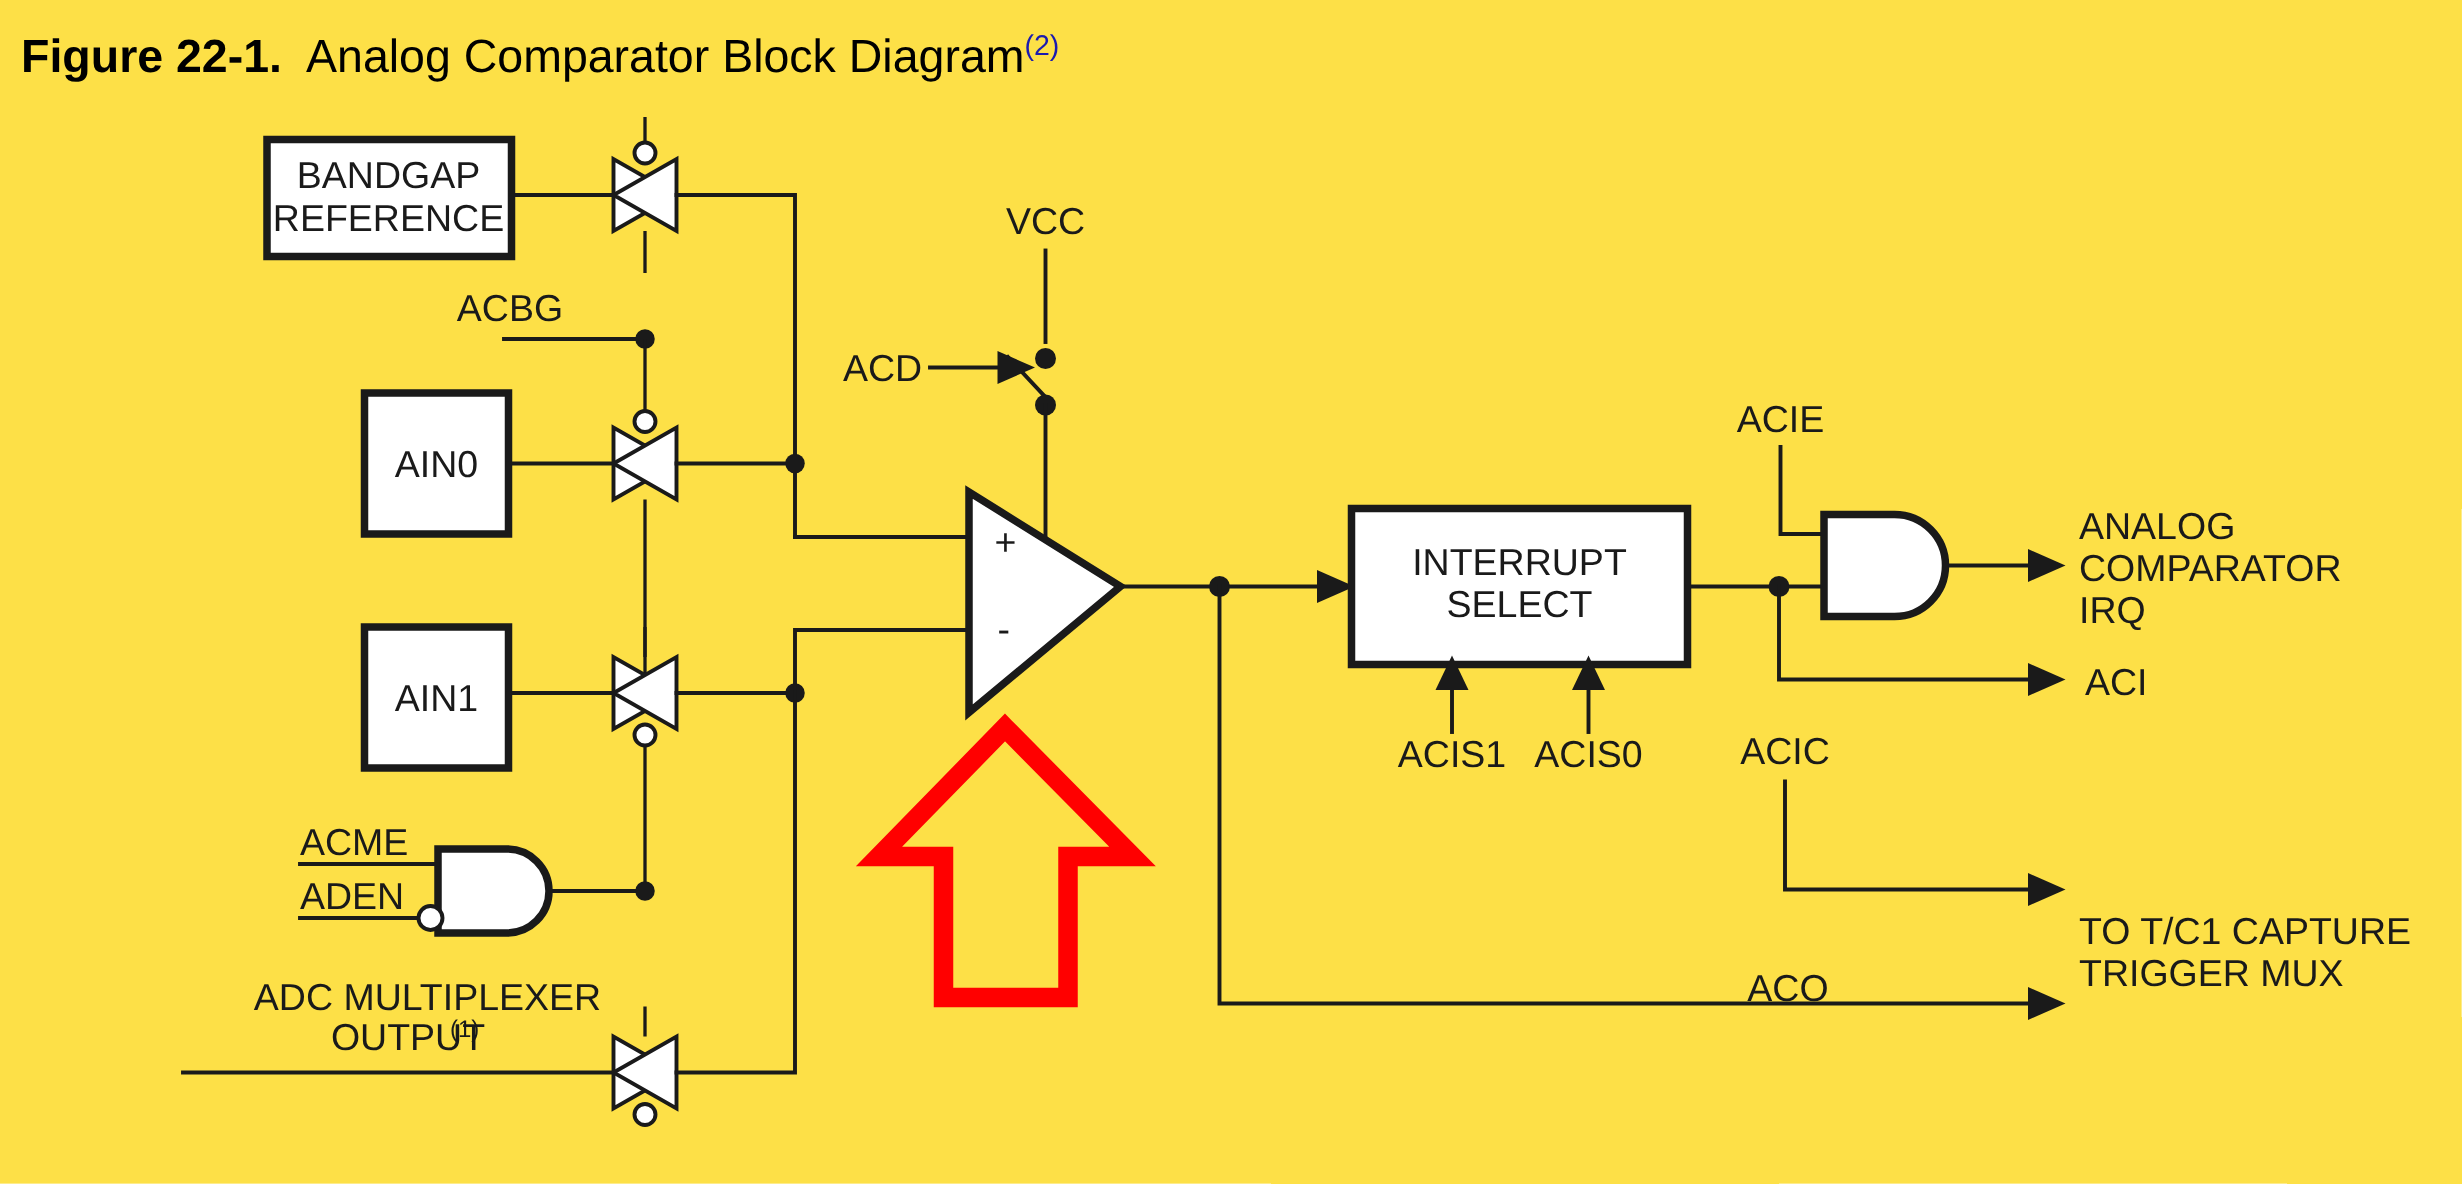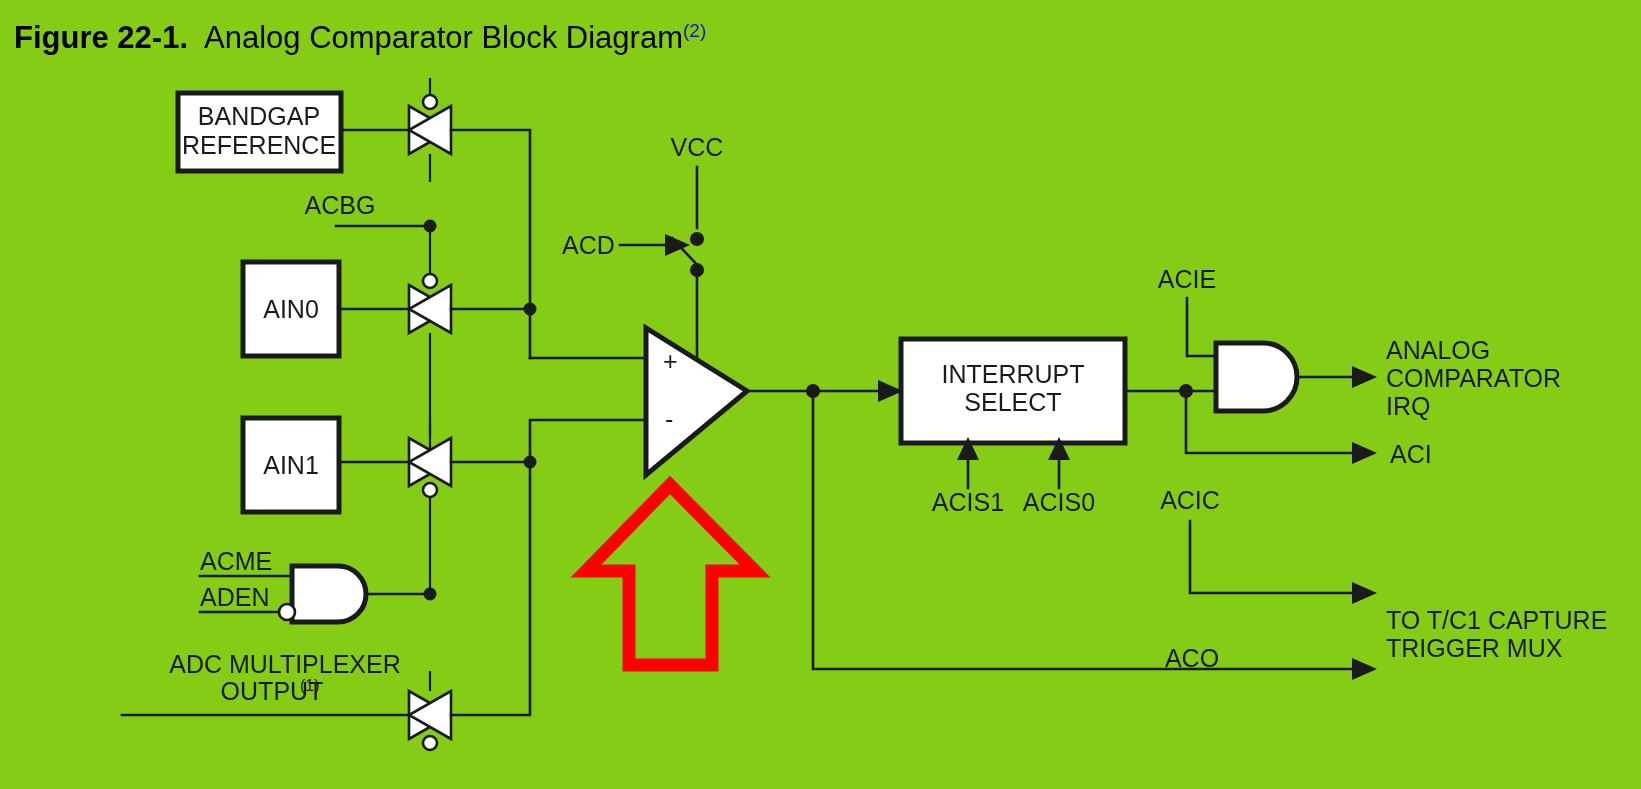--- a/index.html
+++ b/index.html
@@ -11,21 +11,21 @@
     width: 1641px;
     height: 789px;
     font-family: "Liberation Sans", sans-serif;
     overflow: hidden;
     position: relative;
   }
   #figure-root {
     position: relative;
     width: 1641px;
     height: 789px;
-    background: #84cc16;
+    background: #fde047;
   }
   .caption {
     position: absolute;
     left: 14px;
     top: 20px;
     white-space: nowrap;
     font-size: 31px;
     color: #000000;
     letter-spacing: 0px;
   }

